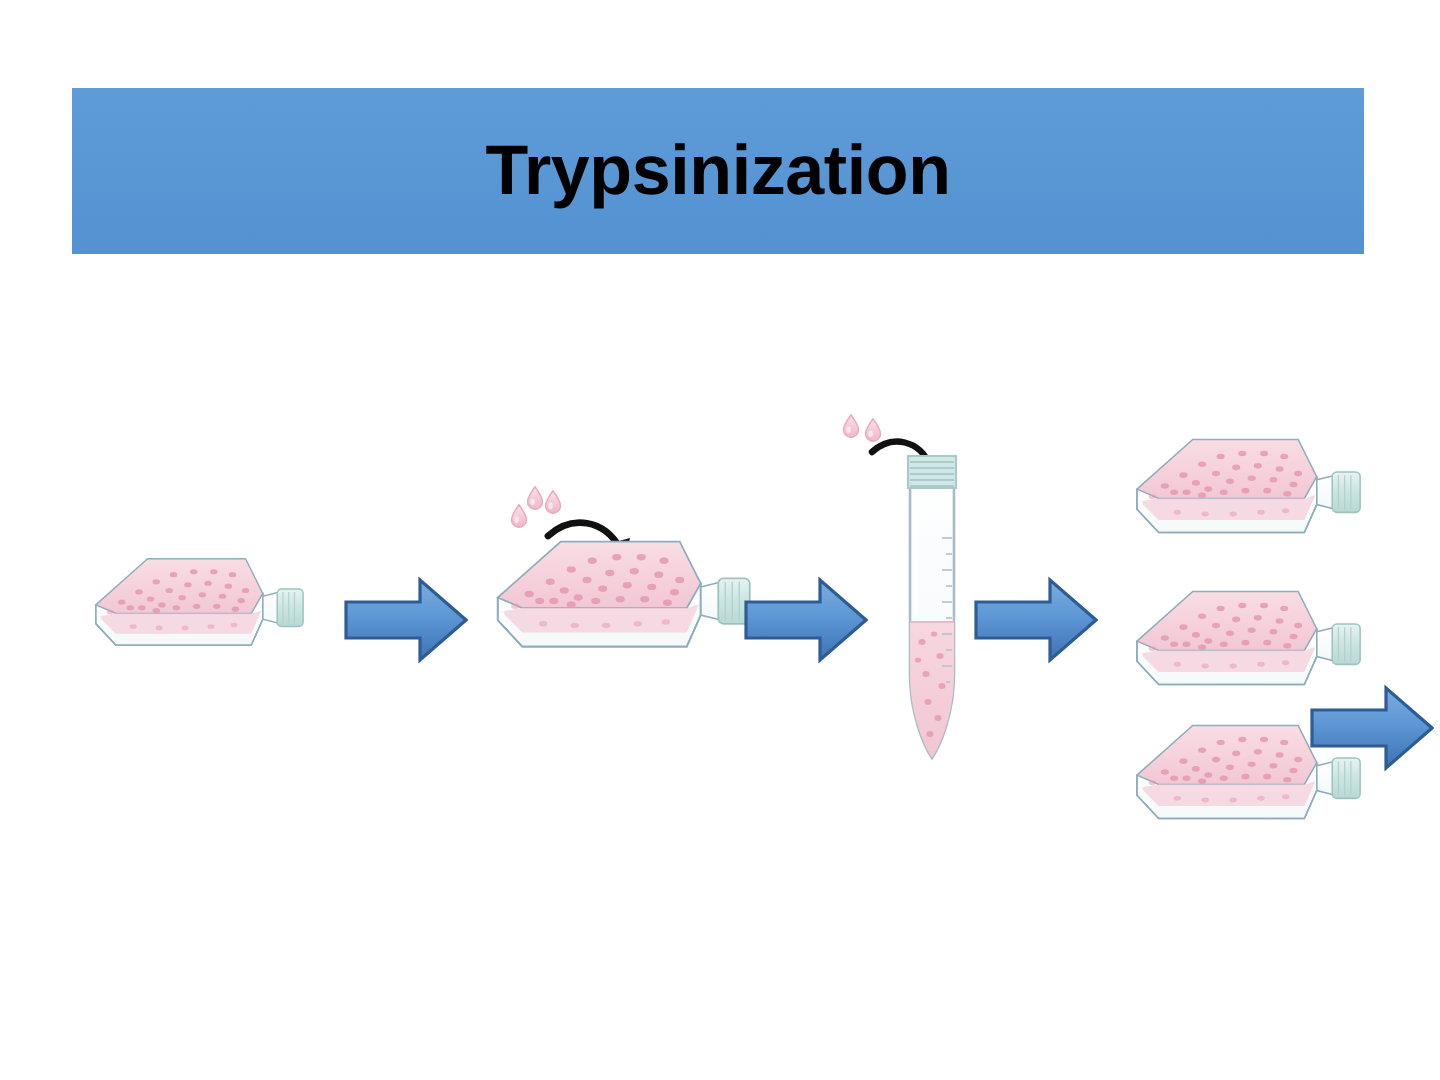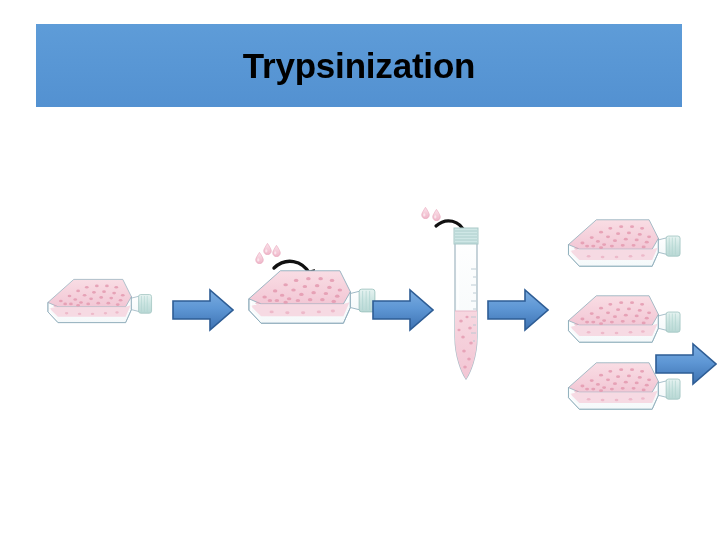--- a/index.html
+++ b/index.html
@@ -15,21 +15,21 @@
     position: relative;
     width: 720px;
     height: 540px;
     background: #ffffff;
     overflow: hidden;
   }
   
   #title-banner {
     position: absolute;
     left: 36px;
-    top: 24px;
+    top: 44px;
     width: 646px;
     height: 83px;
     background: #5b9bd5;
     background: linear-gradient(180deg, #5e9cd8 0%, #5391d1 100%);
     display: flex;
     align-items: center;
     justify-content: center;
   }
   #title-text {
     font-family: "Liberation Sans", sans-serif;

